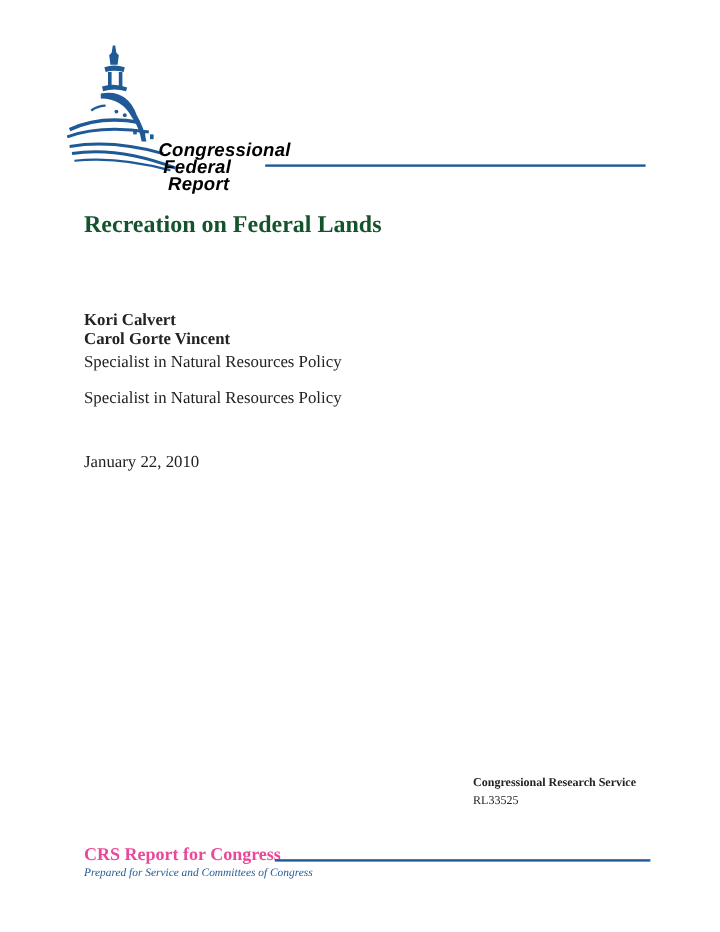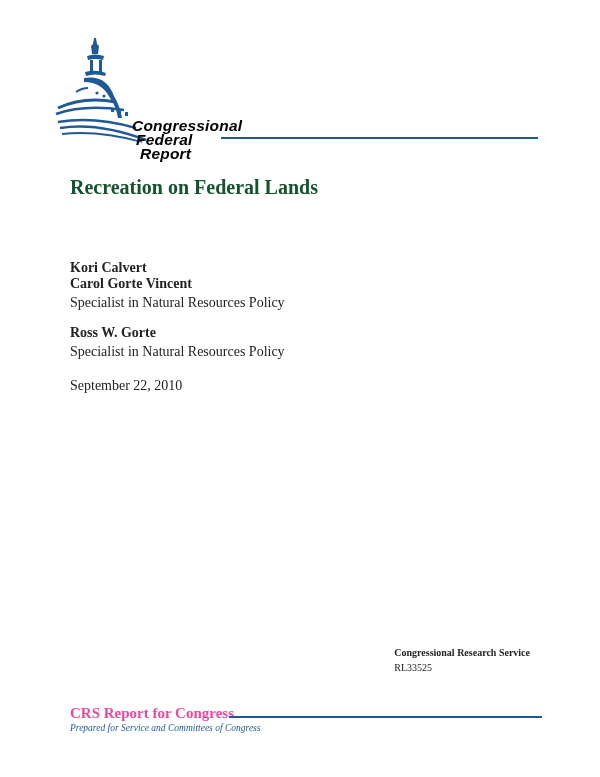--- a/index.html
+++ b/index.html
@@ -91,25 +91,24 @@
 <h1 class="title">Recreation on Federal Lands</h1>
 
 <div class="author a1">
   <div class="name">Kori Calvert</div>
 </div>
 <div class="author a2">
   <div class="name">Carol Gorte Vincent</div>
   <div class="role">Specialist in Natural Resources Policy</div>
 </div>
 <div class="author a3">
-  <div class="name">Ross W. Gorte</div>
   <div class="role">Specialist in Natural Resources Policy</div>
 </div>
 
-<div class="date">September 22, 2010</div>
+<div class="date">January 22, 2010</div>
 
 <div class="crs-info">
   <div class="org">Congressional Research Service</div>
   <div>RL33525</div>
 </div>
 
 <div class="footer-title">CRS Report for Congress</div>
 <div class="footer-rule"></div>
 <div class="footer-sub">Prepared for Service and Committees of Congress</div>
 

